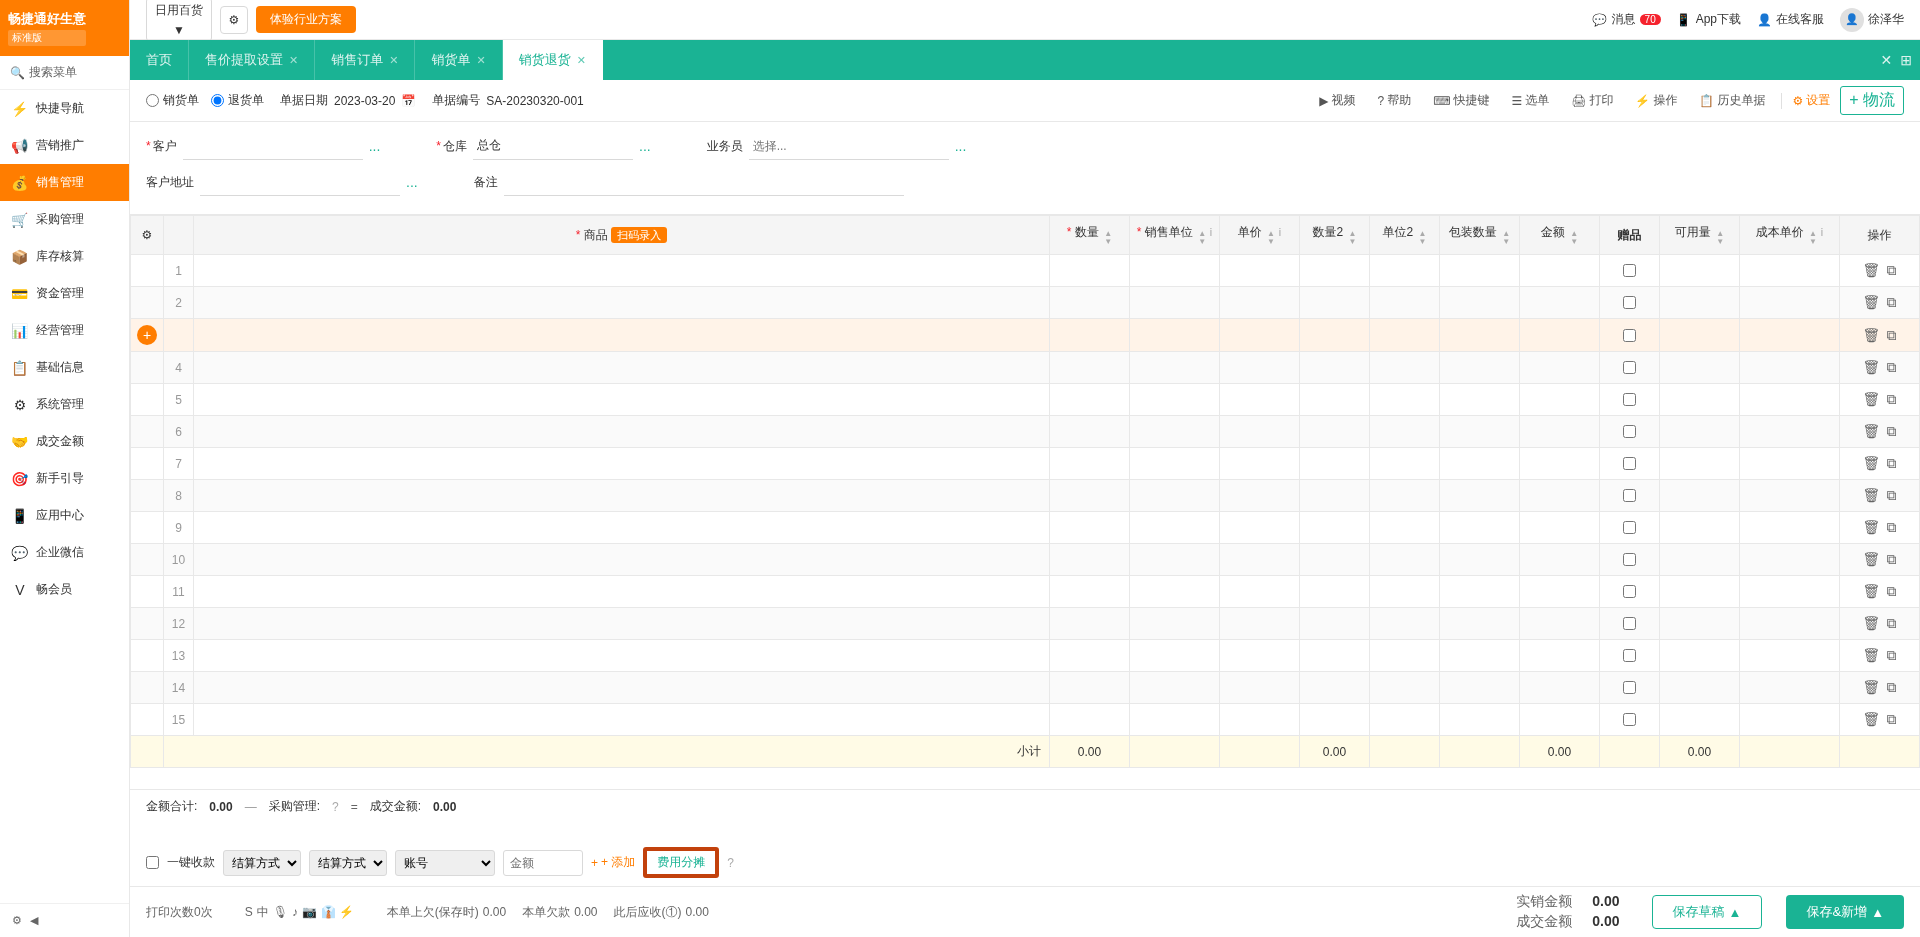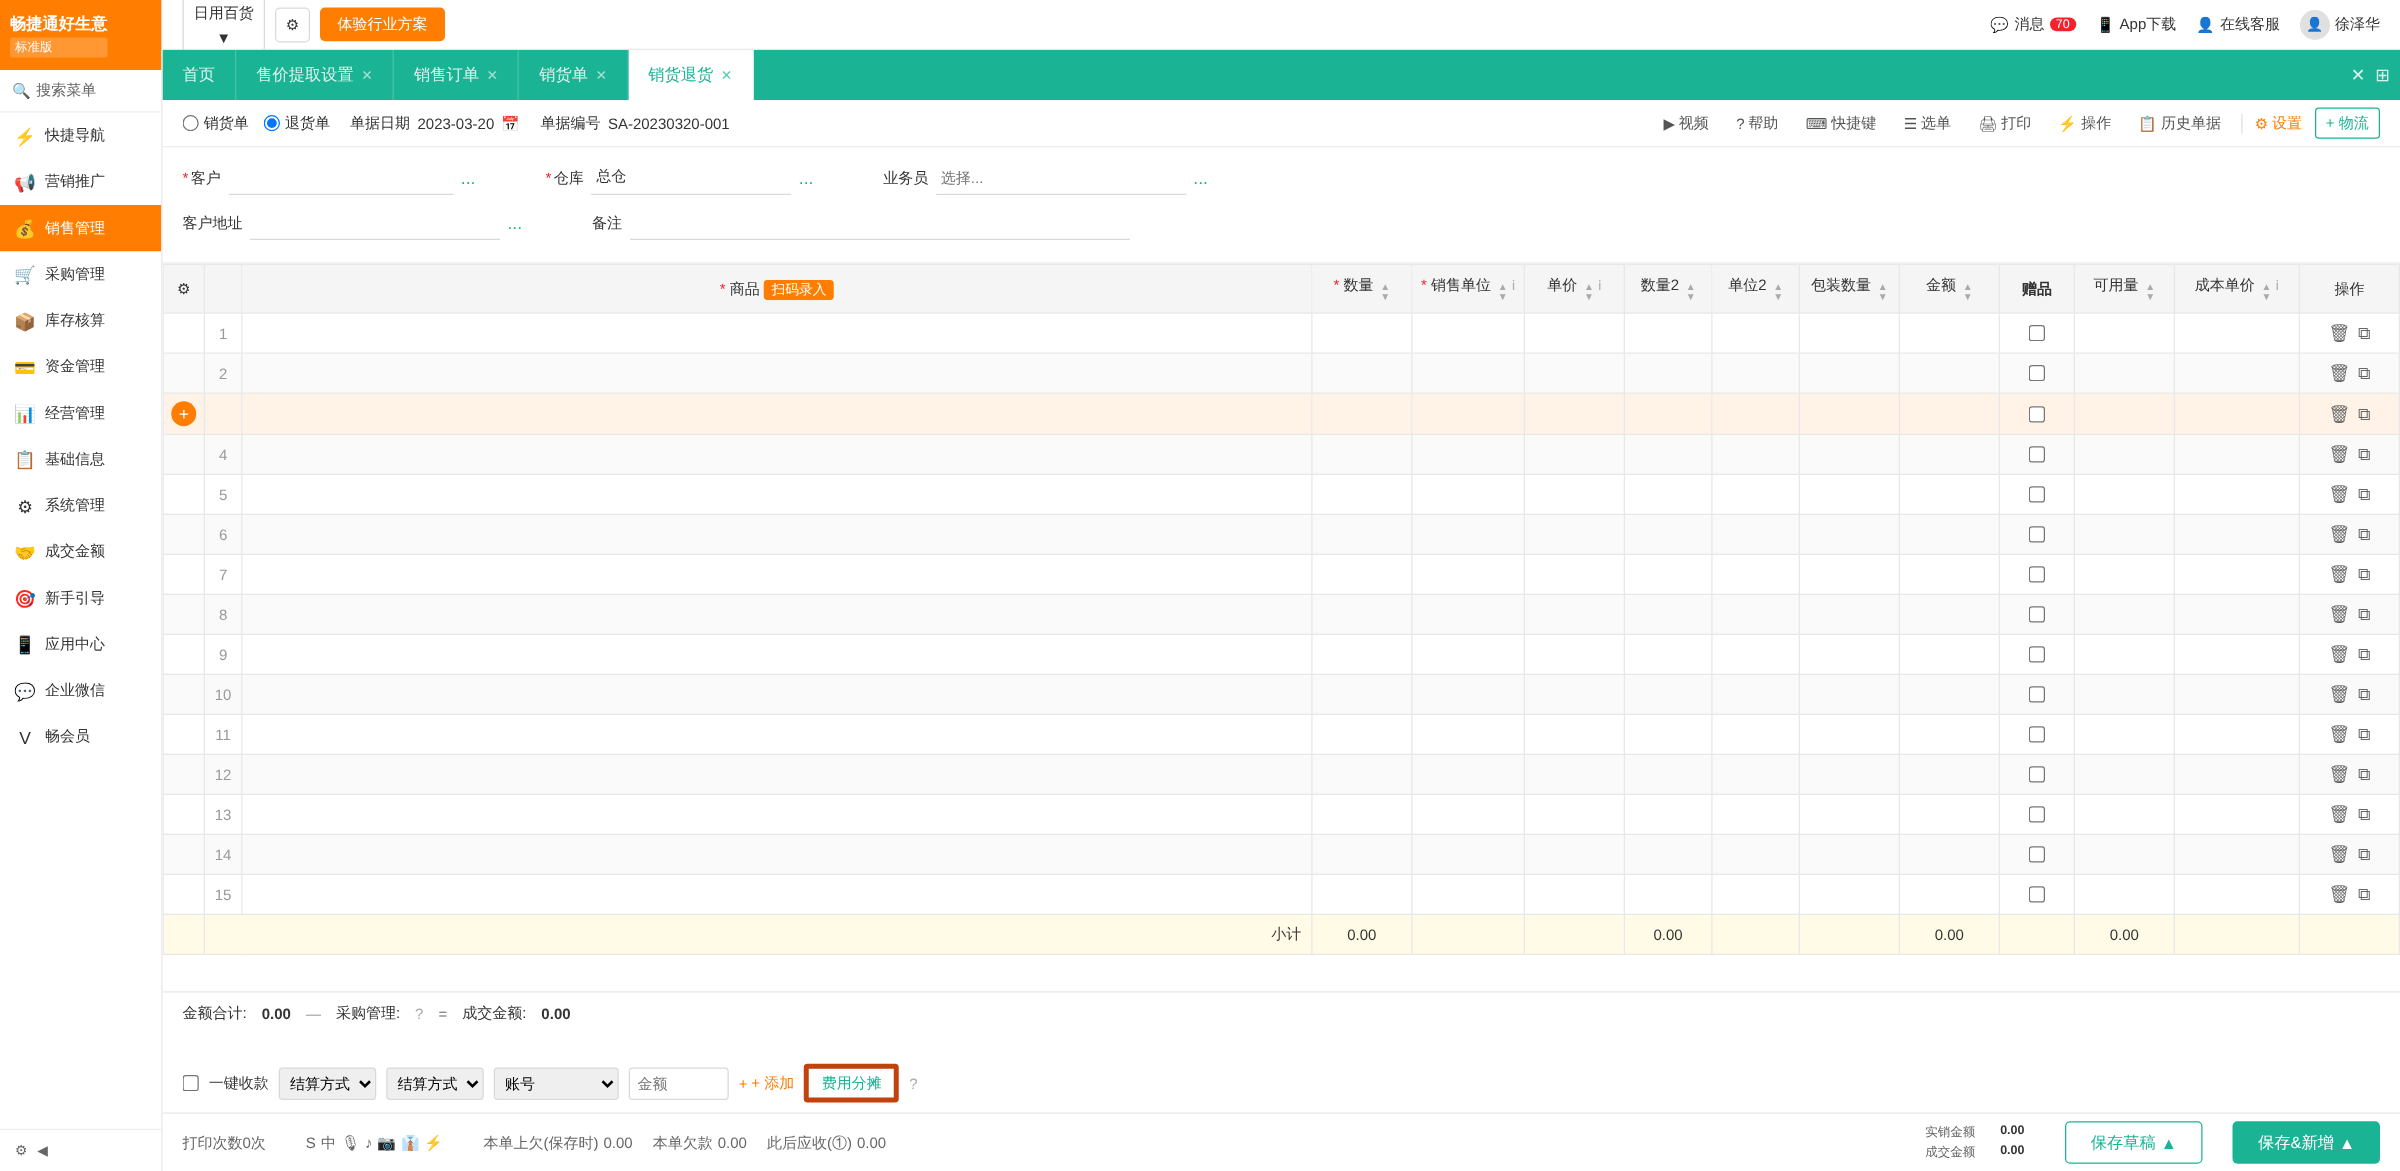--- a/index.html
+++ b/index.html
@@ -44,21 +44,21 @@
     
     
     .doc-area { flex: 1; display: flex; flex-direction: column; background: #f5f5f5; overflow: hidden; }
     
     
     .toolbar { background: #fff; padding: 6px 16px; display: flex; align-items: center; gap: 12px; border-bottom: 1px solid #e8e8e8; flex-shrink: 0; }
     .toolbar-right { margin-left: auto; display: flex; align-items: center; gap: 10px; }
     .toolbar-btn { display: flex; align-items: center; gap: 3px; cursor: pointer; font-size: 12px; color: #555; padding: 3px 6px; }
     .toolbar-divider { width: 1px; height: 16px; background: #e0e0e0; }
     .settings-link { display: flex; align-items: center; gap: 3px; color: #ff7d00; cursor: pointer; font-size: 12px; }
-    .add-logistics { display: flex; align-items: flex-start; gap: 3px; color: #1ab394; cursor: pointer; font-size: 12px; border: 1px solid #1ab394; padding: 3px 8px; border-radius: 3px; }
+    .add-logistics { display: flex; align-items: flex-start; gap: 3px; color: #1ab394; cursor: pointer; font-size: 16px; border: 1px solid #1ab394; padding: 3px 8px; border-radius: 3px; }
     
     
     .form-area { background: #fff; padding: 10px 16px; flex-shrink: 0; border-bottom: 1px solid #e8e8e8; }
     .form-row { display: flex; align-items: center; gap: 16px; margin-bottom: 8px; }
     .form-item { display: flex; align-items: center; gap: 6px; }
     .form-label { color: #333; font-size: 12px; white-space: nowrap; }
     .form-label.required::before { content: '*'; color: #f5222d; margin-right: 2px; }
     .form-input { height: 28px; border: none; border-bottom: 1px solid #d9d9d9; min-width: 160px; font-size: 12px; padding: 0 4px; outline: none; color: #333; }
     .form-input-dots { color: #1ab394; font-size: 14px; cursor: pointer; }
     .radio-group { display: flex; align-items: center; gap: 12px; }
@@ -104,21 +104,21 @@
     .payment-input { height: 26px; border: 1px solid #d9d9d9; border-radius: 3px; font-size: 12px; padding: 0 6px; width: 80px; }
     .add-btn { display: flex; align-items: center; gap: 3px; color: #ff7d00; cursor: pointer; font-size: 12px; }
     .fee-btn { background: #fff; border: 4px solid #c2410c; color: #1ab394; padding: 3px 10px; border-radius: 3px; cursor: pointer; font-size: 12px; }
     .help-icon { color: #aaa; cursor: pointer; }
     
     
     .status-bar { background: #f5f5f5; border-top: 1px solid #e8e8e8; padding: 6px 16px; display: flex; align-items: center; gap: 16px; font-size: 12px; color: #666; flex-shrink: 0; }
     .status-item { display: flex; align-items: center; gap: 4px; }
     .btn-draft { background: #fff; border: 1px solid #1ab394; color: #1ab394; padding: 7px 20px; border-radius: 4px; cursor: pointer; font-size: 13px; display: flex; align-items: center; gap: 4px; }
     .btn-save { background: #1ab394; color: #fff; border: none; padding: 7px 20px; border-radius: 4px; cursor: pointer; font-size: 13px; display: flex; align-items: center; gap: 4px; }
-    .amount-summary { display: flex; flex-direction: column; align-items: flex-end; margin-right: 16px; font-size: 10px; gap: 2px; }
+    .amount-summary { display: flex; flex-direction: column; align-items: flex-end; margin-right: 16px; font-size: 14px; gap: 2px; }
     .amount-summary .row { display: flex; justify-content: space-between; gap: 20px; }
     .amount-summary .label { color: #666; }
     .amount-summary .value { color: #333; font-weight: bold; }
     
     .info-icon { color: #aaa; font-size: 11px; cursor: pointer; }
   </style>
 </head>
 <body>
 
 <div class="app-container">

